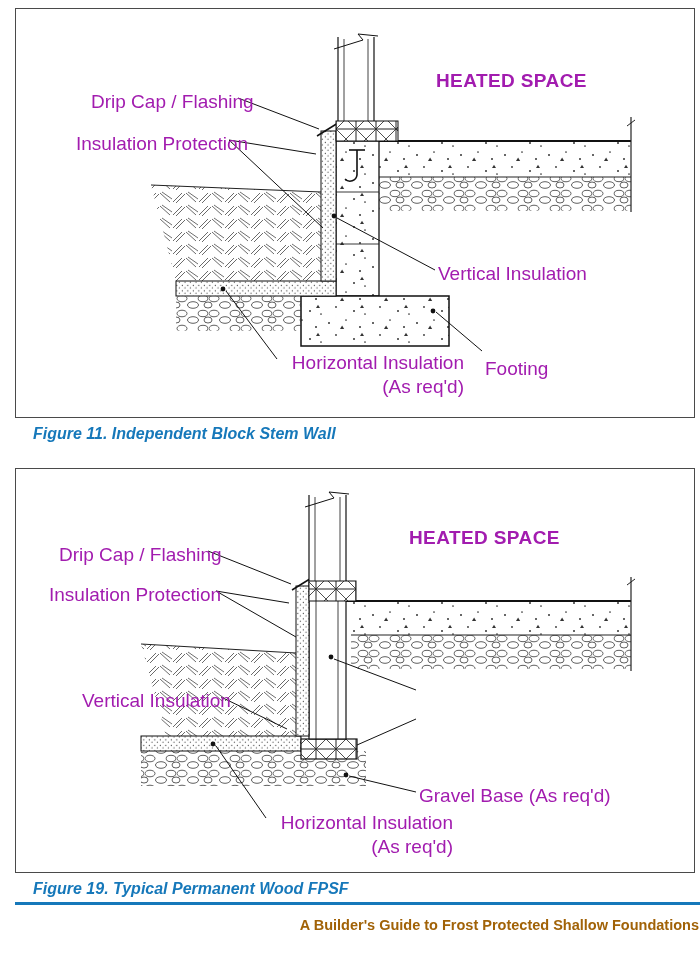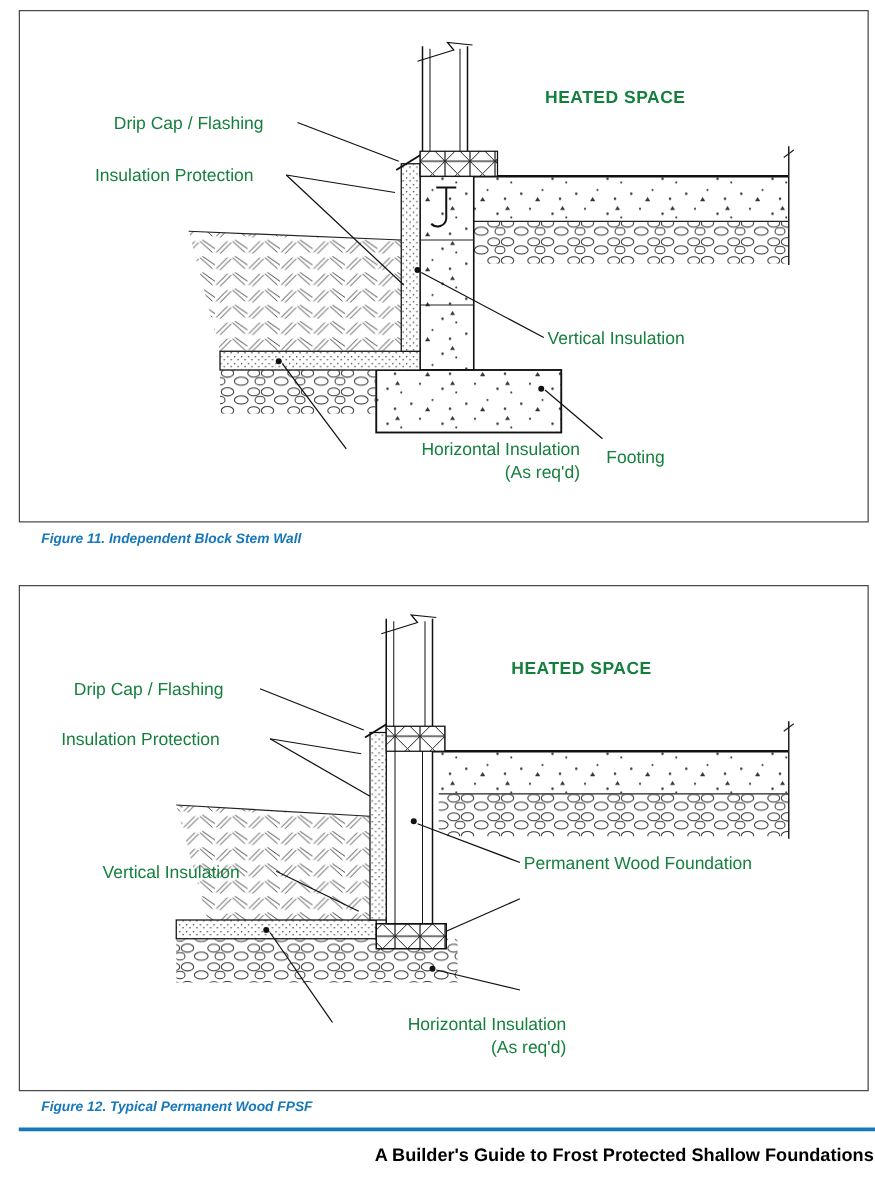--- a/index.html
+++ b/index.html
@@ -3,28 +3,28 @@
 <meta charset="utf-8">
 <style>
   *{box-sizing:border-box;margin:0;padding:0}
   html,body{background:#fff}
   body{width:700px;height:955px;position:relative;font-family:"Liberation Sans",sans-serif;overflow:hidden}
   .page{position:absolute;inset:0;background:#fff}
   .figure-box{position:absolute;border:1px solid #4a4a4a;background:#fff}
   #fig11{left:15px;top:8px;width:680px;height:410px}
   #fig12{left:15px;top:468px;width:680px;height:405px}
   .drawing{position:absolute;left:0;top:0}
-  .lbl{position:absolute;font-size:14px;color:#15803d;white-space:nowrap;line-height:1.25}
+  .lbl{position:absolute;font-size:19px;color:#a21caf;white-space:nowrap;line-height:1.25}
   .lbl.heated{font-weight:bold;letter-spacing:.4px}
   .lbl.center{text-align:right;white-space:normal}
-  .caption{position:absolute;left:33px;font-size:11px;font-weight:bold;font-style:italic;color:#1678ba;white-space:nowrap}
+  .caption{position:absolute;left:33px;font-size:16px;font-weight:bold;font-style:italic;color:#1678ba;white-space:nowrap}
   #cap11{top:425px}
   #cap12{top:880px}
   .footer-rule{position:absolute;left:15px;top:902px;width:685px;height:3px;background:#1678ba}
-  .footer-text{position:absolute;top:917px;right:1px;font-size:14.5px;font-weight:bold;color:#000000;white-space:nowrap}
+  .footer-text{position:absolute;top:917px;right:1px;font-size:14.5px;font-weight:bold;color:#a16207;white-space:nowrap}
   .defs-holder{position:absolute;width:0;height:0}
 </style>
 </head>
 <body>
 
 <div class="page">
 
   <svg class="defs-holder" aria-hidden="true">
     <defs>
       <pattern id="p-earth" width="26" height="13" patternUnits="userSpaceOnUse">
@@ -187,25 +187,25 @@
         <circle cx="315" cy="188" r="2.4"></circle>
         <circle cx="330" cy="306" r="2.4"></circle>
         <circle cx="197" cy="275" r="2.4"></circle>
       </g>
     </svg>
 
     <div class="lbl heated" style="left:393px;top:57px">HEATED SPACE</div>
     <div class="lbl" style="left:43px;top:74px">Drip Cap / Flashing</div>
     <div class="lbl" style="left:33px;top:114px">Insulation Protection</div>
     <div class="lbl" style="left:66px;top:220px">Vertical Insulation</div>
-    <div class="lbl" style="left:403px;top:213px">Permanent Wood Foundation</div>
+    <div class="lbl" style="left:403px;top:315px">Gravel Base (As req'd)</div>
     <div class="lbl center" style="left:252px;top:342px;width:185px">
       <div>Horizontal Insulation</div>
       <div>(As req'd)</div>
     </div>
   </section>
 
-  <p class="caption" id="cap12">Figure 12. Typical Permanent Wood FPSF</p>
+  <p class="caption" id="cap12">Figure 19. Typical Permanent Wood FPSF</p>
 
   <div class="footer-rule"></div>
   <div class="footer-text">A Builder's Guide to Frost Protected Shallow Foundations</div>
 
 </div>
 
 </body></html>

